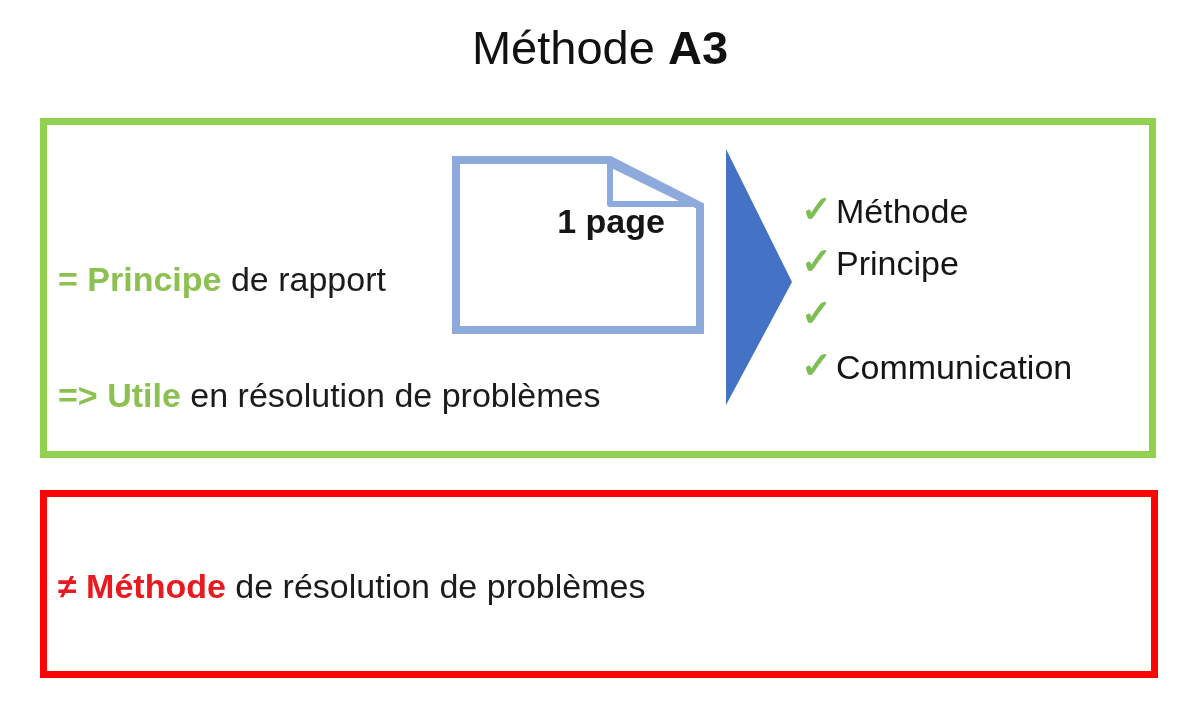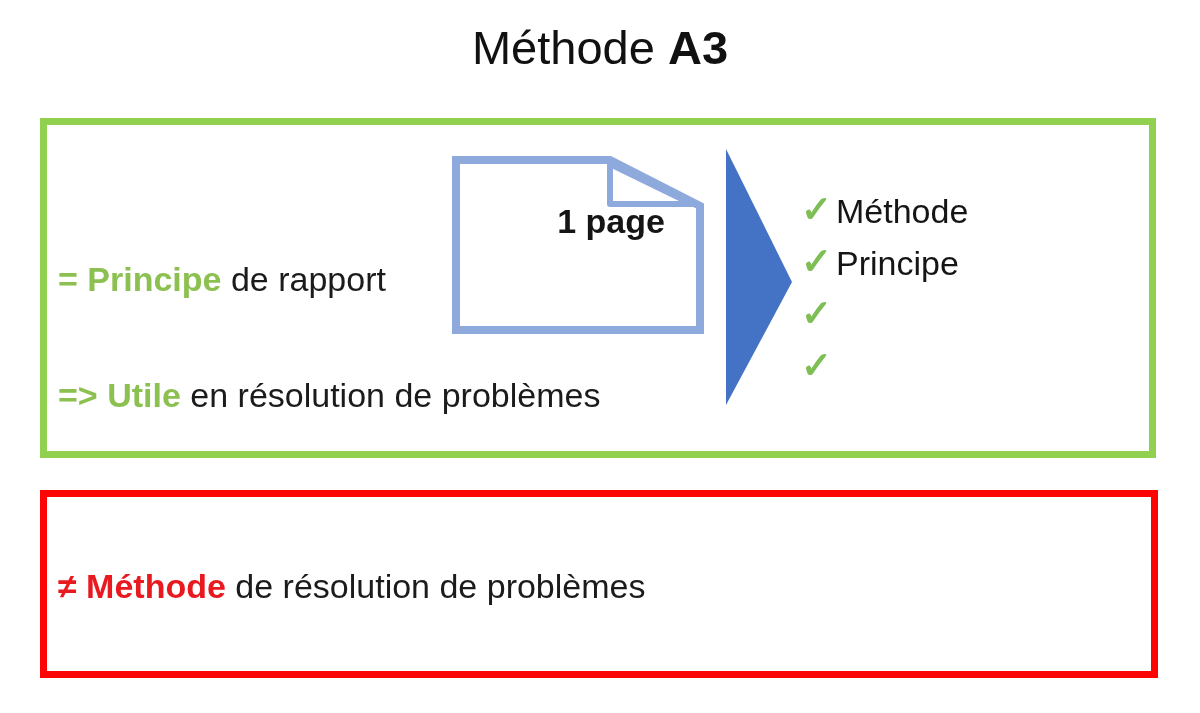--- a/index.html
+++ b/index.html
@@ -82,20 +82,21 @@
       </li>
     <li>
         <span class="check">✓</span>
         <span>Principe</span>
       </li>
     <li>
         <span class="check">✓</span>
       </li>
     <li>
         <span class="check">✓</span>
+        <span>Communication</span>
       </li>
   </ul>
 
   <div class="line utile-line"><span class="hl-green">=&gt; Utile</span><span> en résolution de problèmes</span></div>
 
   <div class="red-box"></div>
 
   <div class="line methode-line"><span class="hl-red">≠ Méthode</span><span> de résolution de problèmes</span></div>
 
 </div>

